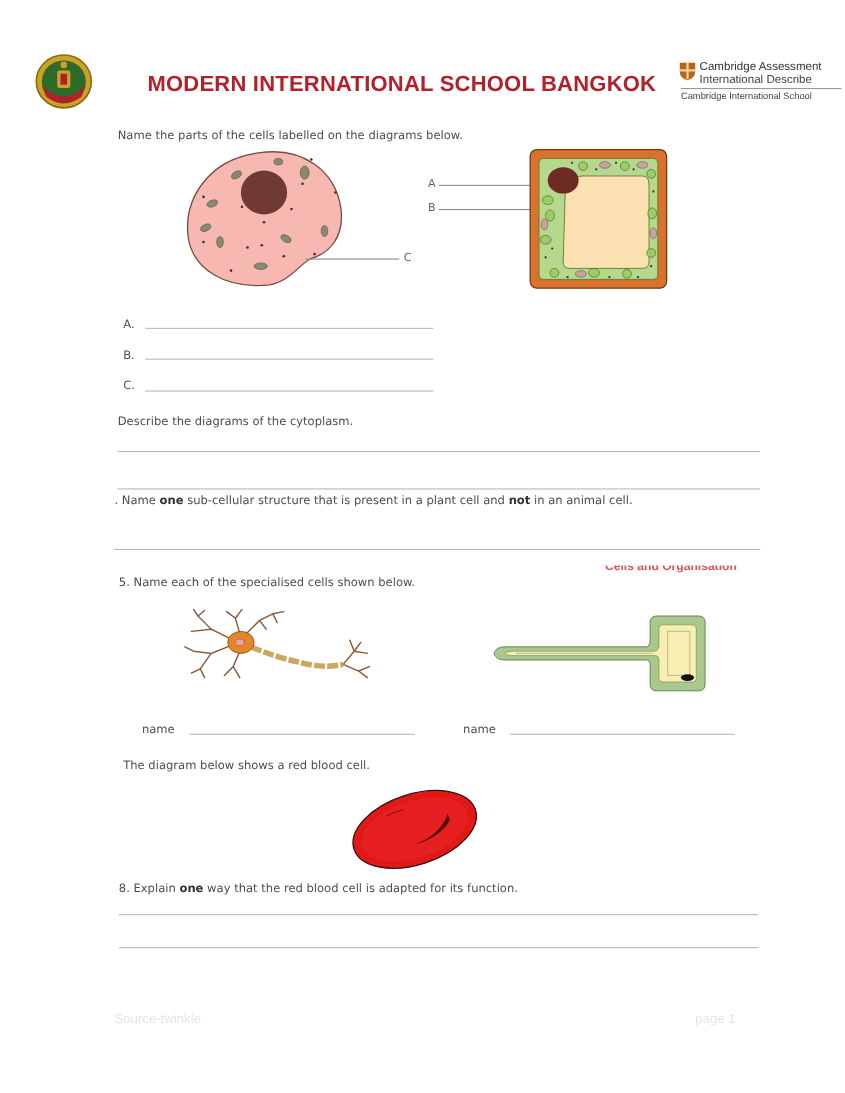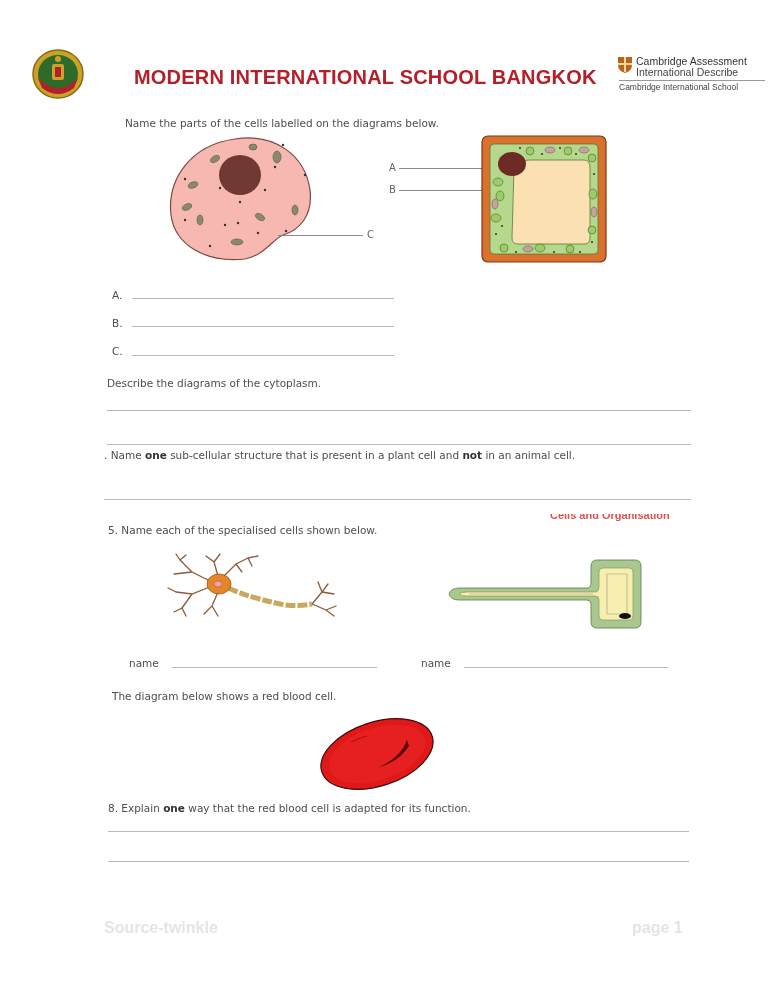--- a/index.html
+++ b/index.html
@@ -6,21 +6,21 @@
   body { width: 768px; height: 994px; position: relative; overflow: hidden; font-family: "DejaVu Sans", sans-serif; color: #4a4a4a; }
   .abs { position: absolute; }
   .q { font-size: 10.5px; color: #4d4d4d; white-space: nowrap; }
   .q b { color: #333; }
   .ans-line { position: absolute; height: 0; border-top: 1px solid #b8b8b8; }
   .school-title { font-family: "Liberation Sans", sans-serif; font-weight: bold; font-size: 20px; color: #b3202a; letter-spacing: 0.2px; }
   .cam-text1 { font-family: "Liberation Sans", sans-serif; font-size: 10.5px; color: #333; line-height: 11px; font-weight: normal; }
   .cam-text2 { font-family: "Liberation Sans", sans-serif; font-size: 10.5px; color: #444; line-height: 11px; }
   .cam-text3 { font-family: "Liberation Sans", sans-serif; font-size: 8.5px; color: #444; }
   .label { font-size: 10px; color: #666; }
-  .footer { font-family: "Liberation Sans", sans-serif; font-weight: bold; font-size: 16px; color: #e4e4e4; }
+  .footer { font-family: "Liberation Sans", sans-serif; font-weight: normal; font-size: 12px; color: #e4e4e4; }
   .faded-header { font-family: "Liberation Sans", sans-serif; font-weight: bold; font-size: 11px; color: #e05050; }
 </style>
 </head>
 <body>
 
 <div class="abs" style="left:30px;top:48px;width:56px;height:52px;">
   <svg width="56" height="52" viewBox="0 0 56 52">
     <ellipse cx="28" cy="26" rx="25" ry="24" fill="#c9a227" stroke="#8a6b10" stroke-width="1.5"></ellipse>
     <ellipse cx="28" cy="26" rx="20" ry="19" fill="#2e6b2a"></ellipse>
     <path d="M8 30 Q28 50 48 30 L44 40 Q28 52 12 40 Z" fill="#b3202a"></path>
@@ -36,21 +36,21 @@
     <path d="M1 1 H15 V9 Q15 15 8 17 Q1 15 1 9 Z" fill="#b5651d"></path>
     <rect x="7" y="1" width="2" height="15" fill="#f2d6a0"></rect>
     <rect x="1" y="7" width="14" height="2" fill="#f2d6a0"></rect>
   </svg>
   <div class="abs cam-text1" style="left:19px;top:1px;">Cambridge Assessment</div>
   <div class="abs cam-text2" style="left:19px;top:12px;">International Describe</div>
   <div class="abs" style="left:2px;top:25px;width:146px;border-top:1px solid #999;"></div>
   <div class="abs cam-text3" style="left:2px;top:27px;">Cambridge International School</div>
 </div>
 
-<div class="abs q" style="left:107px;top:117px;margin-left:18px;">Name the parts of the cells labelled on the diagrams below.</div>
+<div class="abs q" style="left:107px;top:117px;">Name the parts of the cells labelled on the diagrams below.</div>
 
 <div class="abs" style="left:165px;top:135px;width:210px;height:130px;">
   <svg width="210" height="130" viewBox="0 0 210 130">
     <path d="M70 4 C110 -2 140 20 145 55 C148 80 135 95 118 100 C108 104 100 120 80 124 C40 128 10 110 6 80 C2 45 25 10 70 4 Z" fill="#f7b8b2" stroke="#7a4a40" stroke-width="1.2"></path>
     <ellipse cx="75" cy="40" rx="21" ry="20" fill="#6e3a33"></ellipse>
     <g fill="#8a8a6a" stroke="#555" stroke-width="0.6">
       <ellipse cx="50" cy="24" rx="5" ry="3" transform="rotate(-30 50 24)"></ellipse>
       <ellipse cx="112" cy="22" rx="4" ry="6"></ellipse>
       <ellipse cx="28" cy="50" rx="5" ry="3" transform="rotate(-20 28 50)"></ellipse>
       <ellipse cx="35" cy="85" rx="3" ry="5"></ellipse>

